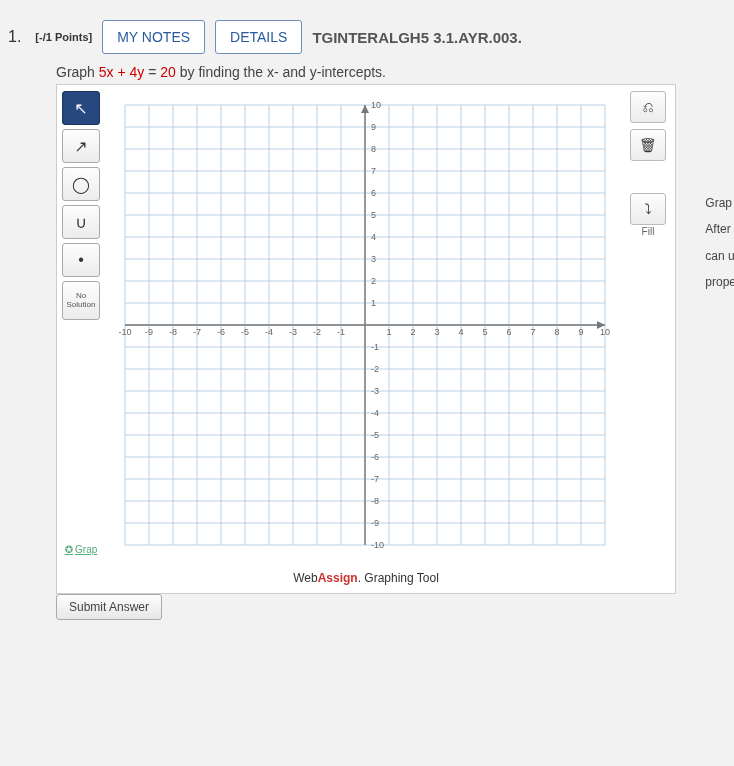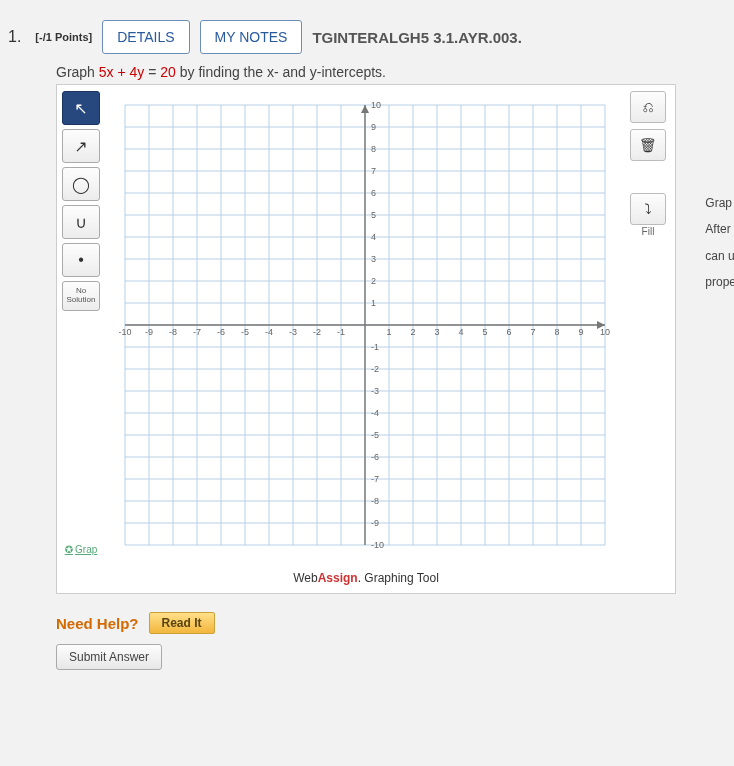--- a/index.html
+++ b/index.html
@@ -46,21 +46,21 @@
   }
   .tool {
     width: 38px; height: 34px;
     border: 1px solid #aaa;
     border-radius: 3px;
     background: linear-gradient(#fdfdfd,#ececec);
     display:flex; align-items:center; justify-content:center;
     font-size: 16px;
   }
   .tool.selected { background:#27487f; color:#fff; border-color:#1a3560; }
-  .tool.nosol { height:30px; font-size:8px; line-height:1.1; text-align:center; color:#555; }
+  .tool.nosol { height:39px; font-size:8px; line-height:1.1; text-align:center; color:#555; }
   .help-link { font-size:10px; color:#5a7; text-decoration:underline; margin-top:auto; padding:4px; display:flex; align-items:center; gap:2px;}
   .canvas-wrap { position:relative; width:520px; height:480px; }
   svg.grid { width:520px; height:480px; display:block; }
   .gridline { stroke:#b7cfe4; stroke-width:1; }
   .axisline { stroke:#777; stroke-width:1.4; }
   .ticklabel { font-size:9px; fill:#666; font-family:Arial; }
   .arrowhead { fill:#777; }
   .right-tools {
     width:46px; padding:6px 3px; display:flex; flex-direction:column; gap:6px; align-items:center;
   }
@@ -91,22 +91,22 @@
   }
   .side-text { position:absolute; right:-2px; top:190px; font-size:12px; color:#444; line-height:2.2;}
 </style>
 </head>
 <body>
 
 <div class="page">
   <div class="q-header">
     <span class="q-number">1.</span>
     <span class="points">[-/1 Points]</span>
+    <button class="hbtn">MY NOTES</button>
     <button class="hbtn">DETAILS</button>
-    <button class="hbtn">MY NOTES</button>
     <span class="ref">TGINTERALGH5 3.1.AYR.003.</span>
   </div>
 
   <div class="question-body">
     <div class="prompt">
       <span>Graph </span><span class="red">5x + 4y</span><span> = </span><span class="red">20</span><span> by finding the x- and y-intercepts.</span>
     </div>
 
     <div class="graph-frame">
       <div class="graph-inner">
@@ -238,24 +238,20 @@
             </div>
             <span class="fill-label">Fill</span>
           </div>
         </div>
       </div>
       <div class="brand">
         <span class="wa1">Web</span><span class="wa2">Assign</span><span>. Graphing Tool</span>
       </div>
     </div>
 
-    <div class="need-help">
-      <span class="need-help-label">Need Help?</span>
-      <button class="readit">Read It</button>
-    </div>
 
     <button class="submit">Submit Answer</button>
   </div>
 </div>
 
 <div class="side-text">
   <div>Grap</div>
   <div>After</div>
   <div>can u</div>
   <div>prope</div>

